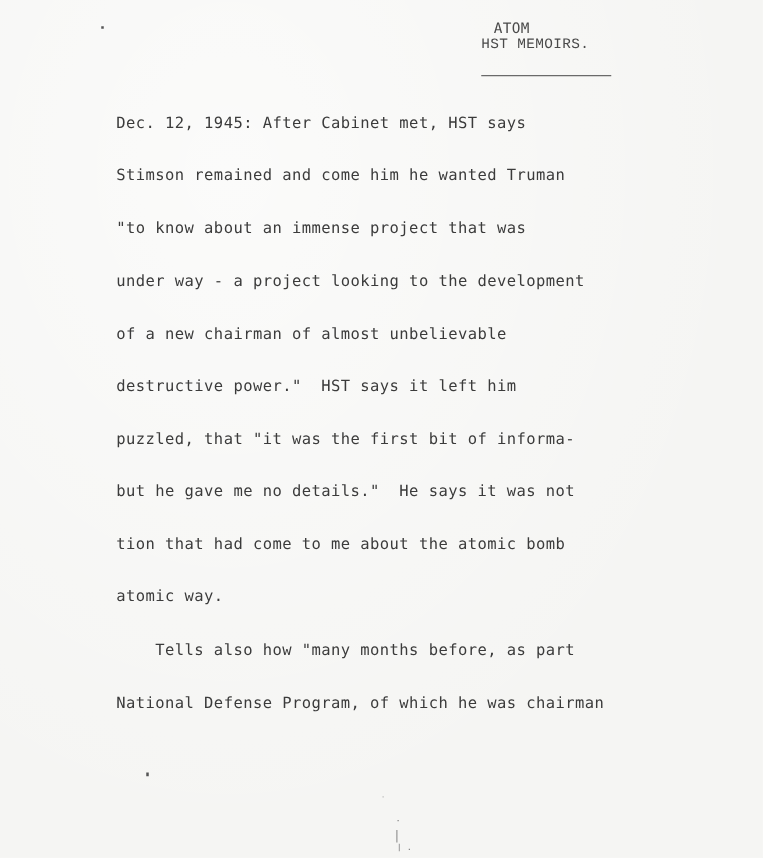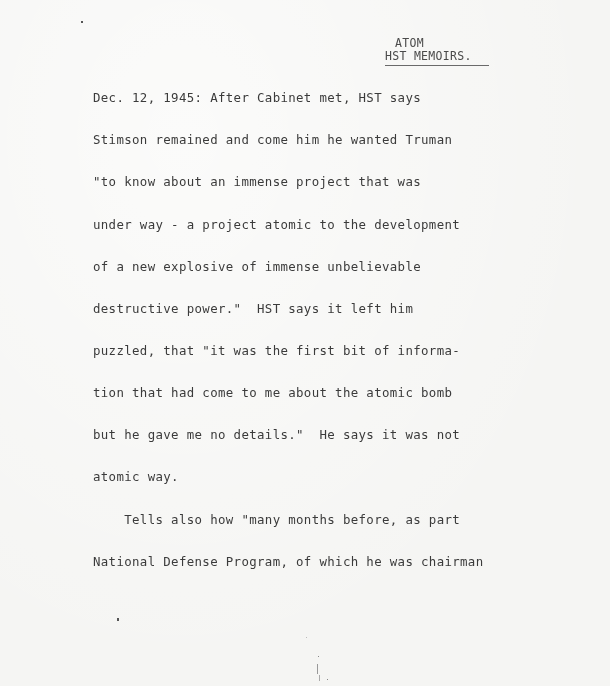--- a/index.html
+++ b/index.html
@@ -24,31 +24,31 @@
         #f5f5f3;
     }
     .header {
       position: absolute;
       left: 385px;
       top: 16px;
       font-size: 11.5px;
       line-height: 13px;
       letter-spacing: 0.3px;
       color: #4a4a4a;
-      margin-top: 21px;
     }
     .header .l1 {
       display: block;
       padding-left: 10px;
     }
     .header .l2 {
       display: block;
       border-bottom: 1px solid #6a6a6a;
-      padding-bottom: 2px;
+      padding-bottom: 18px;
       width: 104px;
+      font-family: Liberation Mono, monospace;
     }
     .body-text {
       position: absolute;
       left: 93px;
       top: 63px;
       width: 460px;
       font-size: 12.4px;
       line-height: 14.05px;
       letter-spacing: 0.35px;
       white-space: pre;
@@ -77,26 +77,26 @@
 
   <div class="header">
     <span class="l1">ATOM</span>
     <span class="l2">HST MEMOIRS.</span>
   </div>
 
   <div class="body-text">
     <span class="line">Dec. 12, 1945: After Cabinet met, HST says</span>
     <span class="line">Stimson remained and come him he wanted Truman</span>
     <span class="line">"to know about an immense project that was</span>
-    <span class="line">under way - a project atomic to the development</span>
-    <span class="line">of a new explosive of immense unbelievable</span>
+    <span class="line">under way - a project looking to the development</span>
+    <span class="line">of a new chairman of almost unbelievable</span>
     <span class="line">destructive power."  HST says it left him</span>
     <span class="line">puzzled, that "it was the first bit of informa-</span>
+    <span class="line">but he gave me no details."  He says it was not</span>
     <span class="line">tion that had come to me about the atomic bomb</span>
-    <span class="line">but he gave me no details."  He says it was not</span>
     <span class="line">atomic way.</span>
     <span class="line">    Tells also how "many months before, as part</span>
     <span class="line">National Defense Program, of which he was chairman</span>
     
     
     
     
     
     
     

